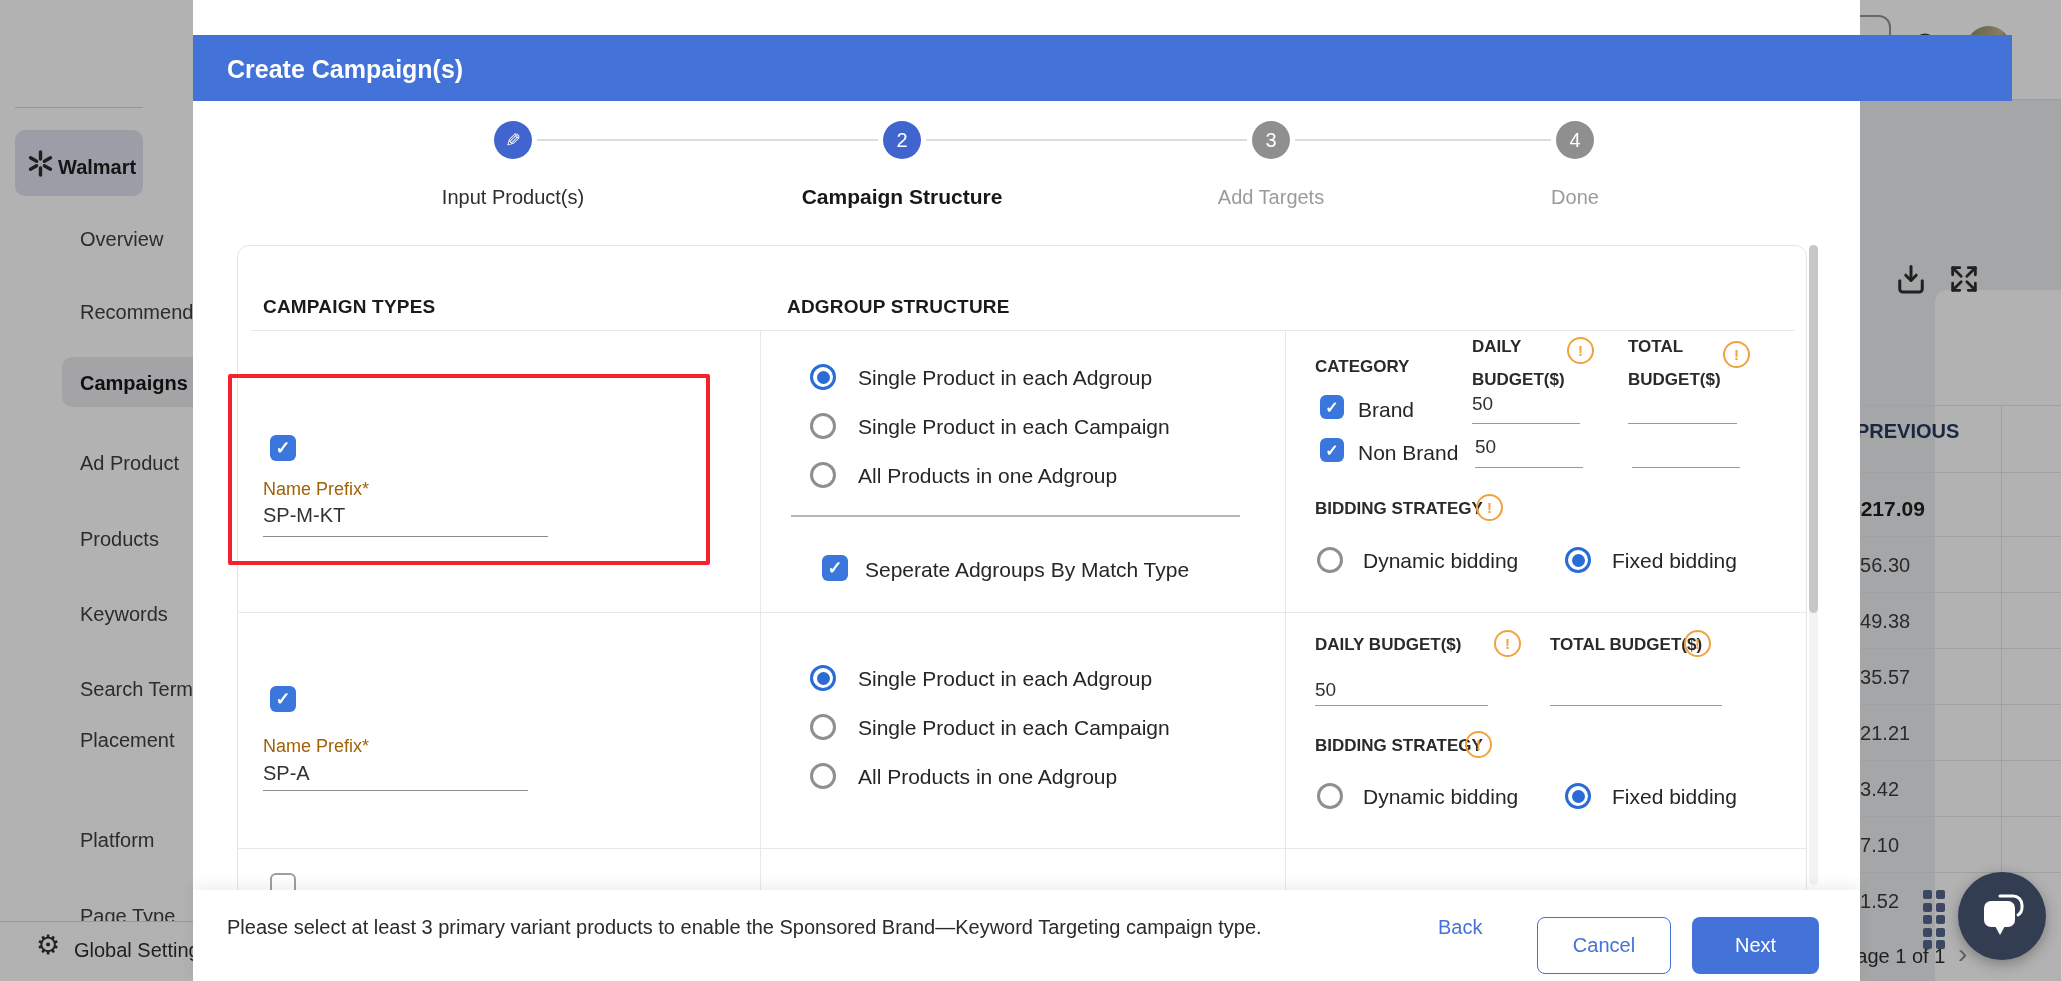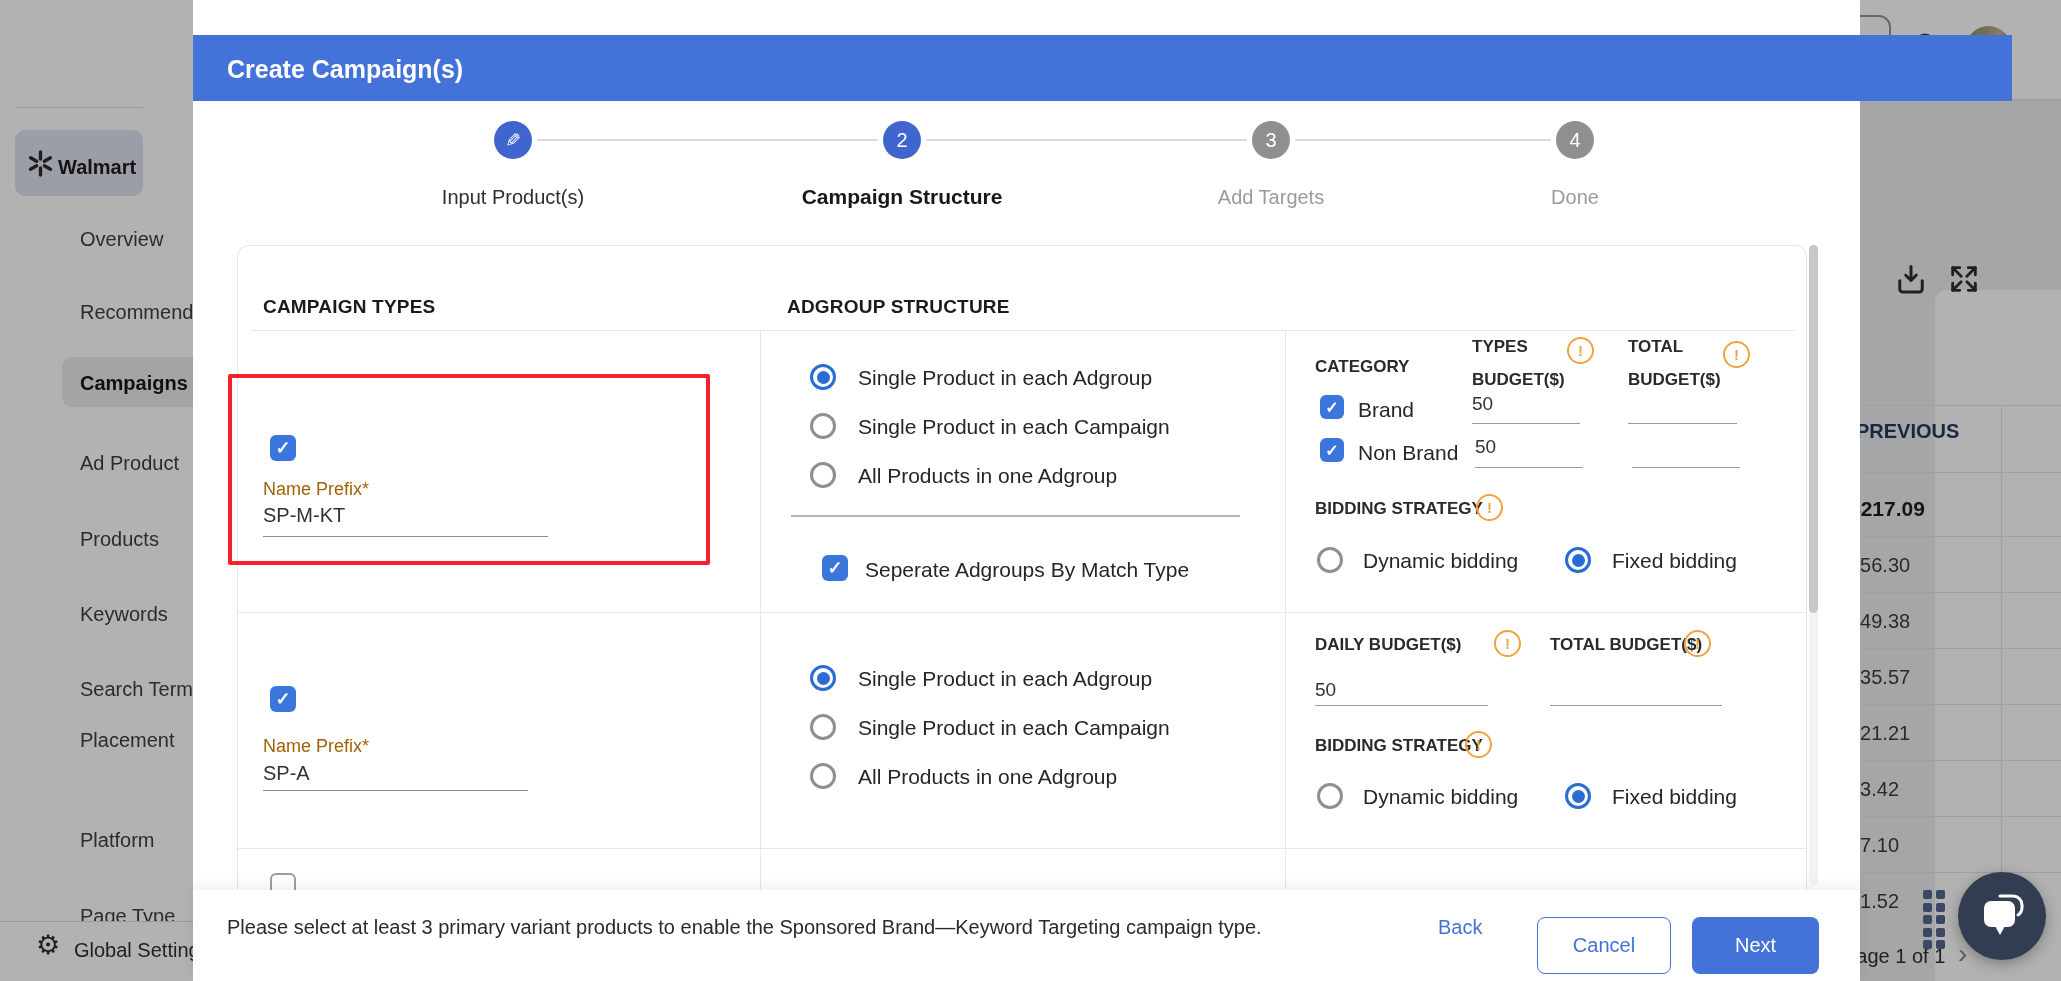--- a/index.html
+++ b/index.html
@@ -230,21 +230,21 @@
     <div class="opt-label" style="left:665px;top:415px;">Single Product in each Campaign</div>
     <div class="radio" style="left:617px;top:462px;"></div>
     <div class="opt-label" style="left:665px;top:464px;">All Products in one Adgroup</div>
     <div style="position:absolute;left:598px;top:515px;width:449px;height:2px;background:#b5b5b5;"></div>
     <div class="cb" style="left:629px;top:555px;">
       <span>✓</span>
     </div>
     <div class="opt-label" style="left:672px;top:558px;">Seperate Adgroups By Match Type</div>
 
     <div class="bud-h" style="left:1122px;top:357px;">CATEGORY</div>
-    <div class="bud-h" style="left:1279px;top:337px;">TYPES</div>
+    <div class="bud-h" style="left:1279px;top:337px;">DAILY</div>
     <div class="bud-h" style="left:1279px;top:370px;">BUDGET($)</div>
     <div class="warn" style="left:1374px;top:337px;">
         <span>!</span>
       </div>
     <div class="bud-h" style="left:1435px;top:337px;">TOTAL</div>
     <div class="bud-h" style="left:1435px;top:370px;">BUDGET($)</div>
     <div class="warn" style="left:1530px;top:341px;">
         <span>!</span>
       </div>
 

